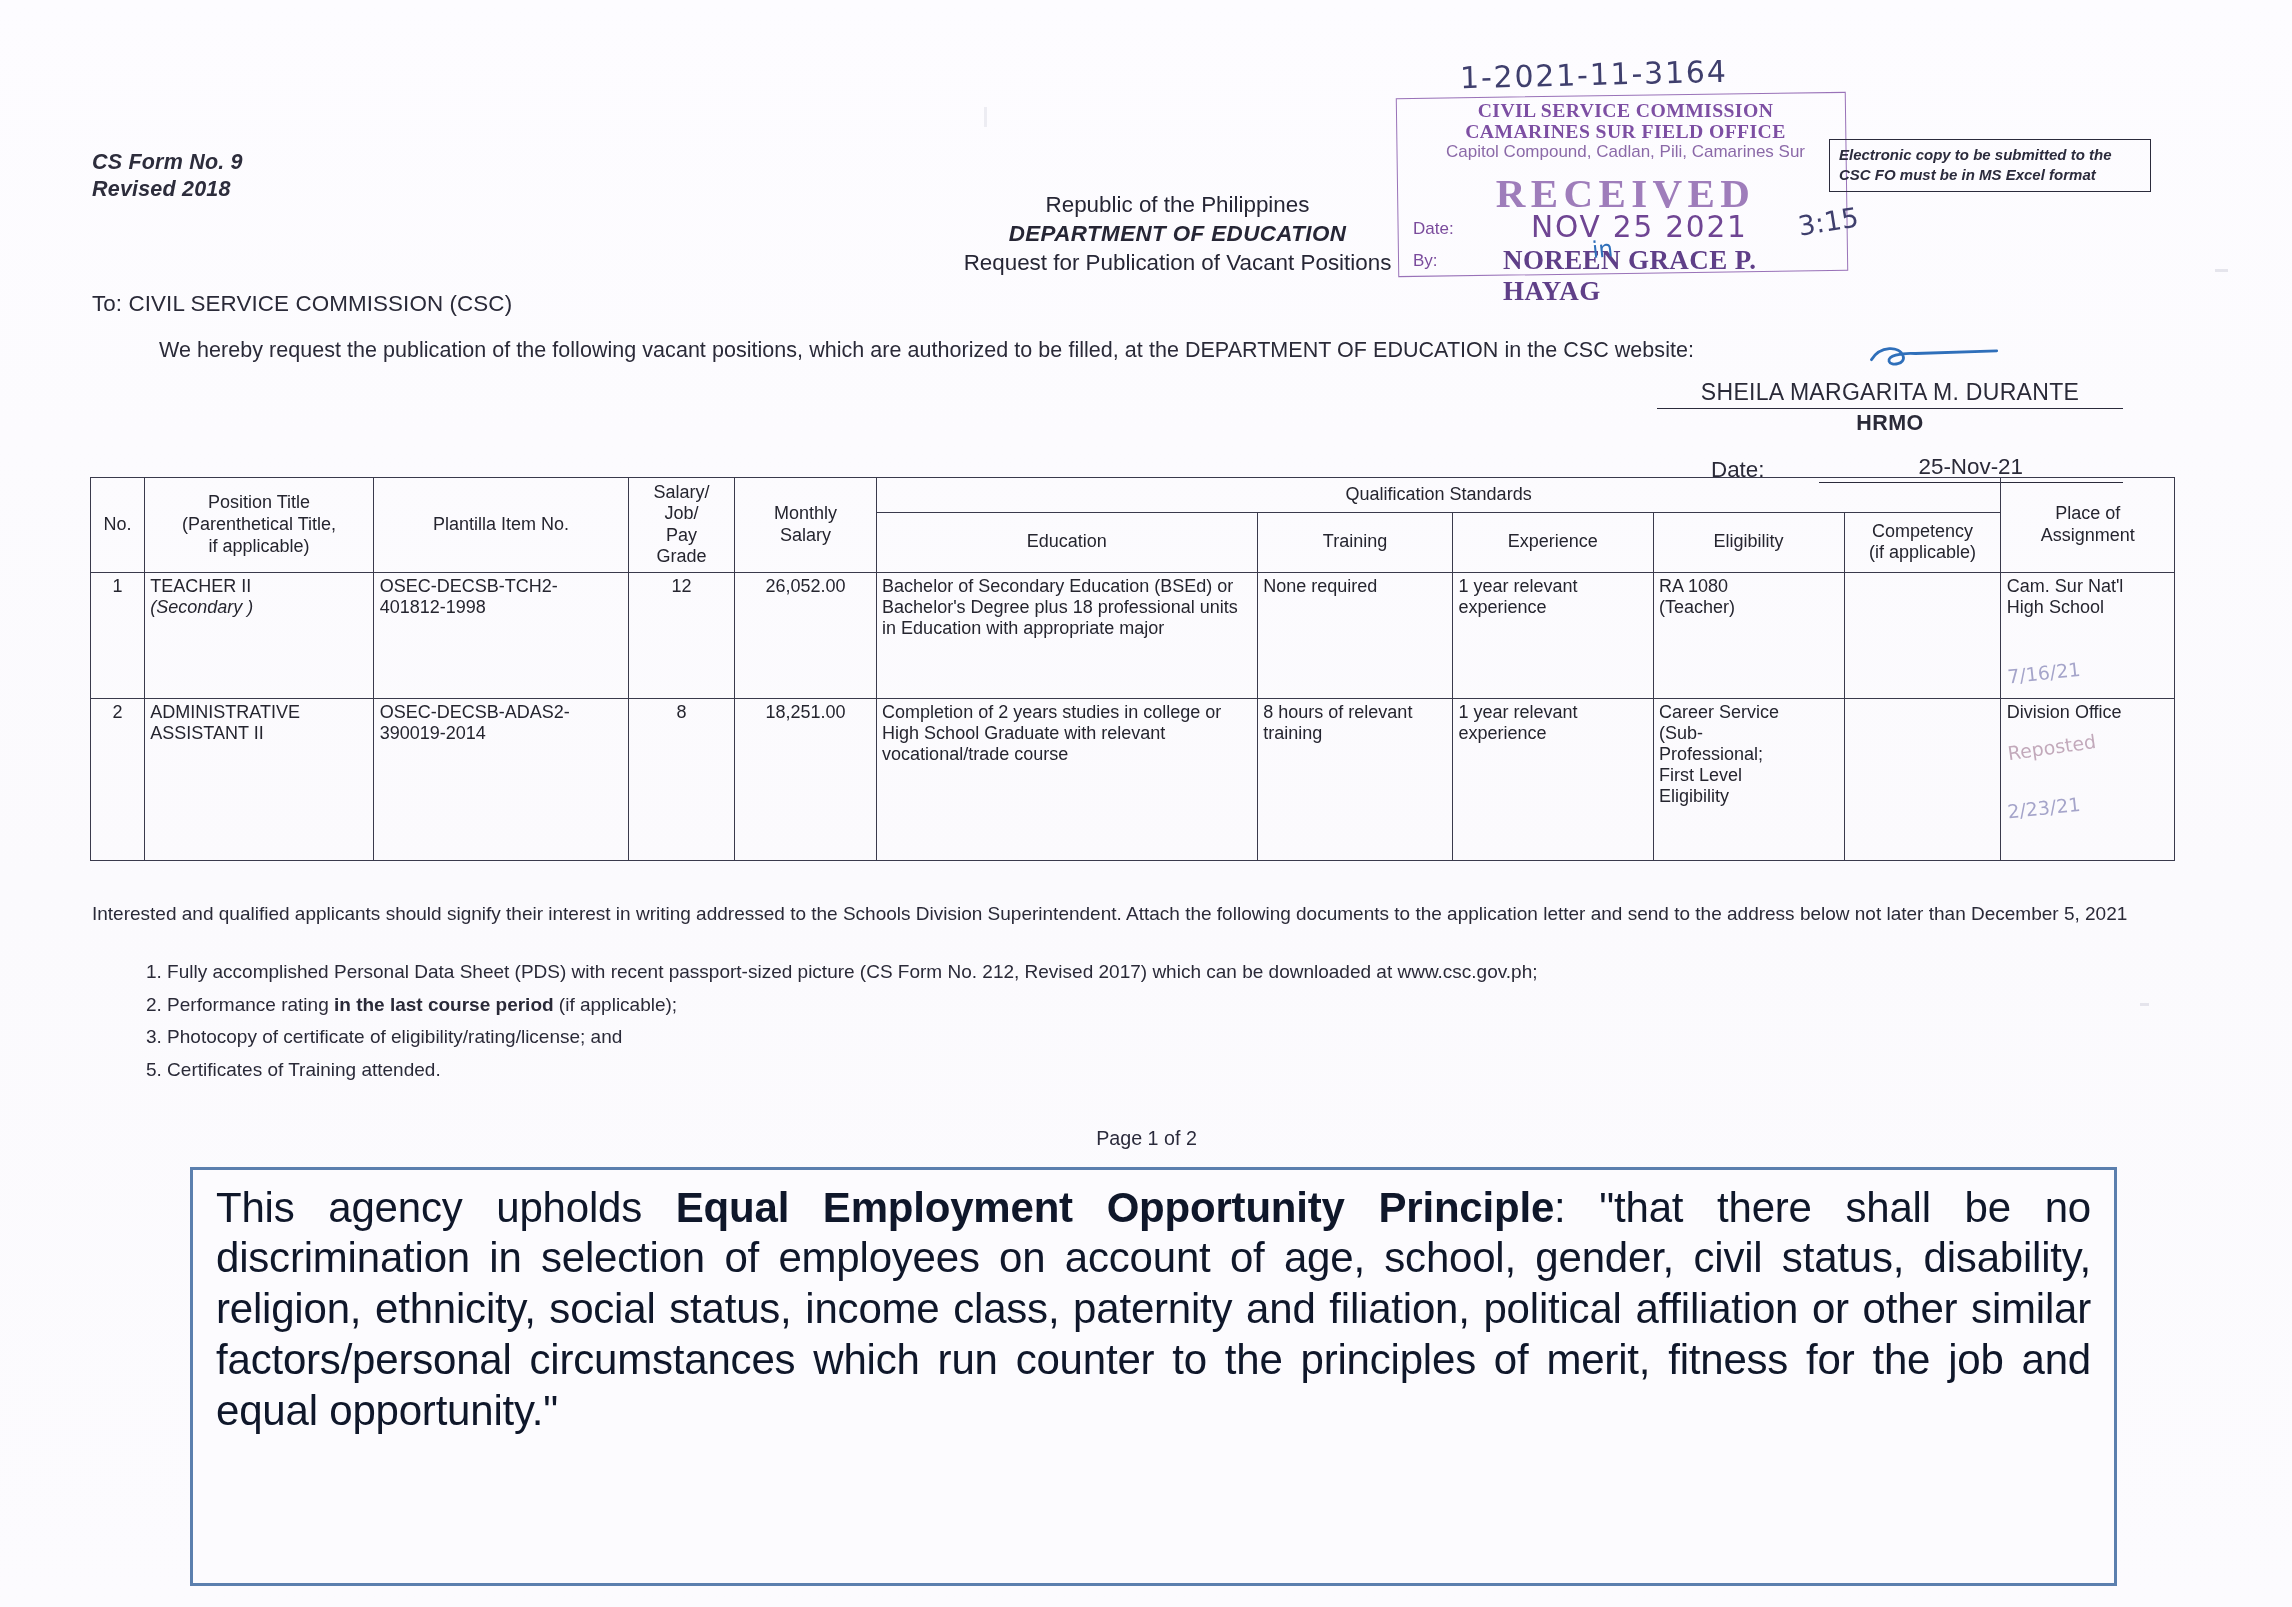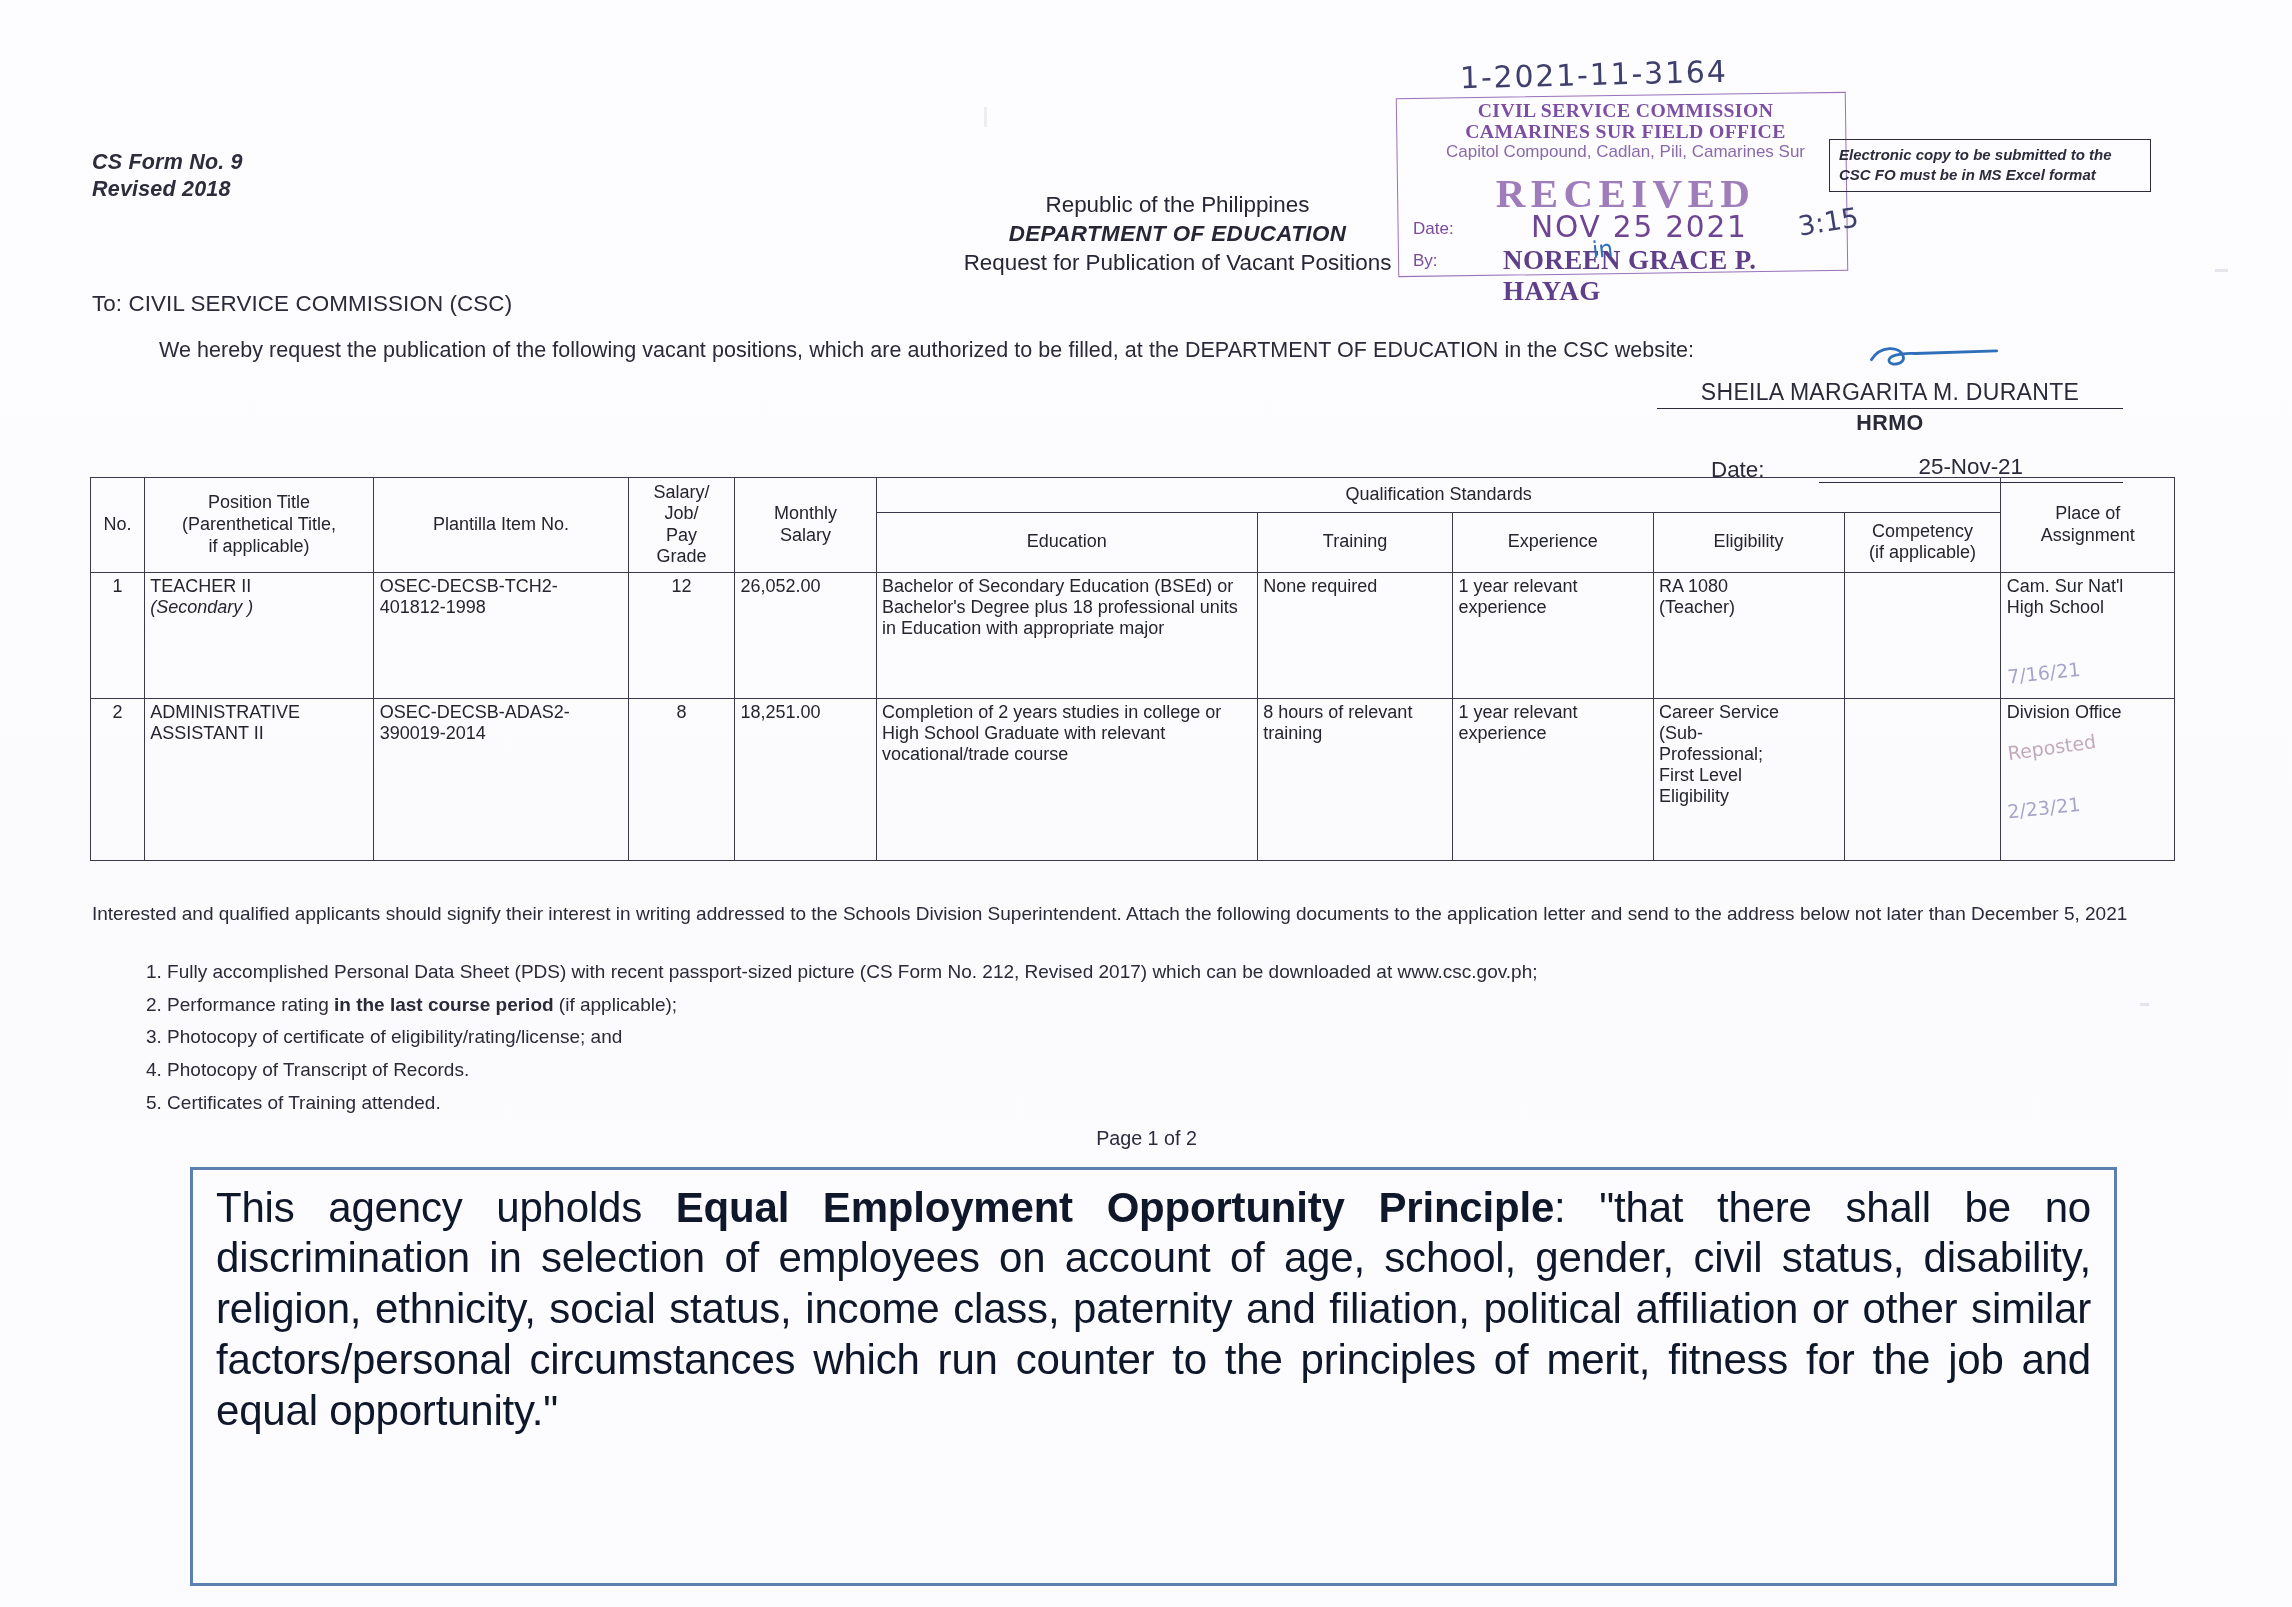--- a/index.html
+++ b/index.html
@@ -262,21 +262,21 @@
     vertical-align: top;
     padding: 3.6px 5.4px;
   }
   table.vac th {
     font-weight: normal;
     text-align: center;
     vertical-align: middle;
     line-height: 1.2;
   }
   td.num { text-align: center; }
-  td.money { text-align: left; }
+  td.money { text-align: center; }
   td.ctr { text-align: center; }
   .c-no      { width: 43px; }
   .c-pos     { width: 222px; }
   .c-plant   { width: 254px; }
   .c-grade   { width: 97px; }
   .c-sal     { width: 133px; }
   .c-edu     { width: 385px; }
   .c-train   { width: 191px; }
   .c-exp     { width: 195px; }
   .c-elig    { width: 184px; }
@@ -510,21 +510,20 @@
       </tr>
     </tbody>
   </table>
 
   <div class="instr">Interested and qualified applicants should signify their interest in writing addressed to the Schools Division Superintendent. Attach the following documents to the application letter and send to the address below not later than December 5, 2021</div>
 
   <div class="doclist">
     <div>1. Fully accomplished Personal Data Sheet (PDS) with recent passport-sized picture (CS Form No. 212, Revised 2017) which can be downloaded at www.csc.gov.ph;</div>
     <div><span>2. Performance rating </span><b>in the last course period</b><span> (if applicable);</span></div>
     <div>3. Photocopy of certificate of eligibility/rating/license; and</div>
-    <div>4. Photocopy of Transcript of Records.</div>
     <div>5. Certificates of Training attended.</div>
   </div>
 
   <div class="pagenum">Page 1 of 2</div>
 
   <div class="eeo-outer">
     <div class="eeo-text"><span>This agency upholds </span><b>Equal Employment Opportunity Principle</b><span>: "that there shall be no discrimination in selection of employees on account of age, school, gender, civil status, disability, religion, ethnicity, social status, income class, paternity and filiation, political affiliation or other similar factors/personal circumstances which run counter to the principles of merit, fitness for the job and equal opportunity."</span></div>
   </div>
 
   <div class="scan-speck" style="left:2215px;top:269px;width:12.5px;height:2.7px;"></div>

